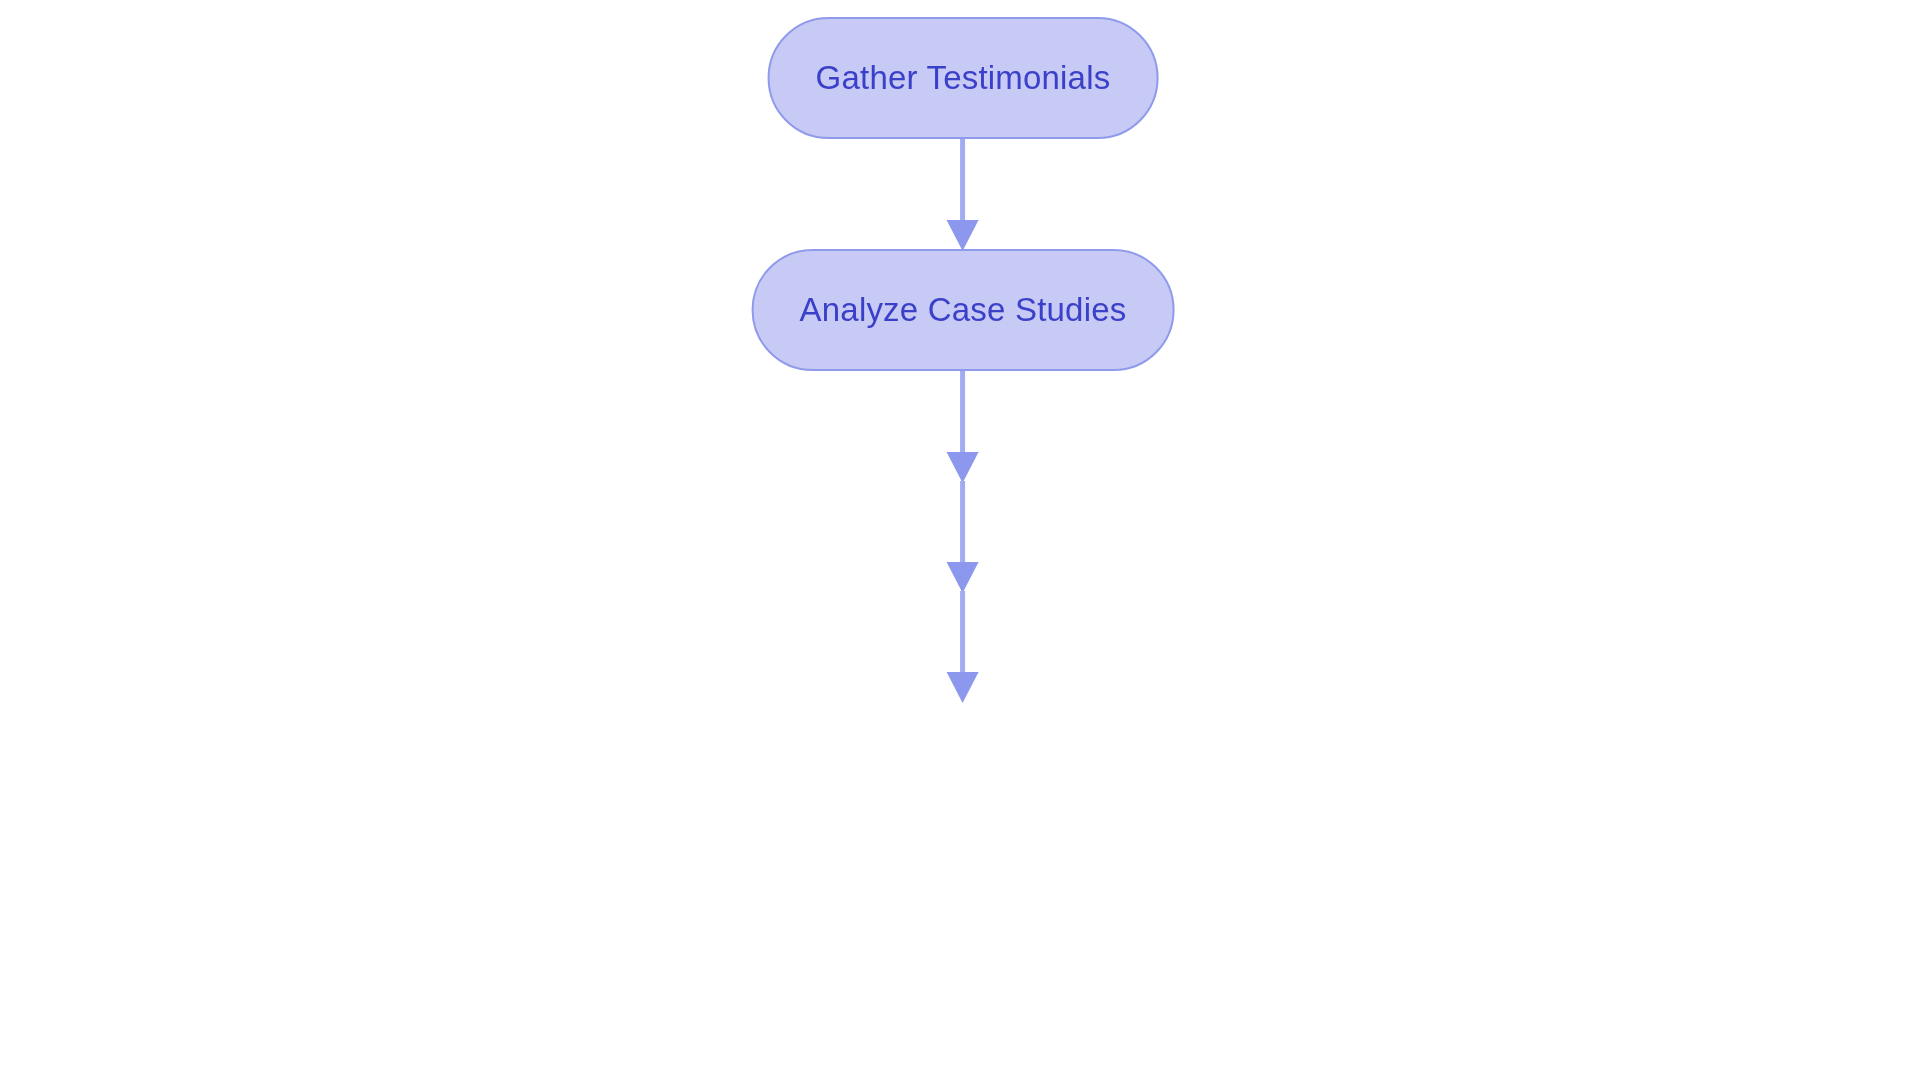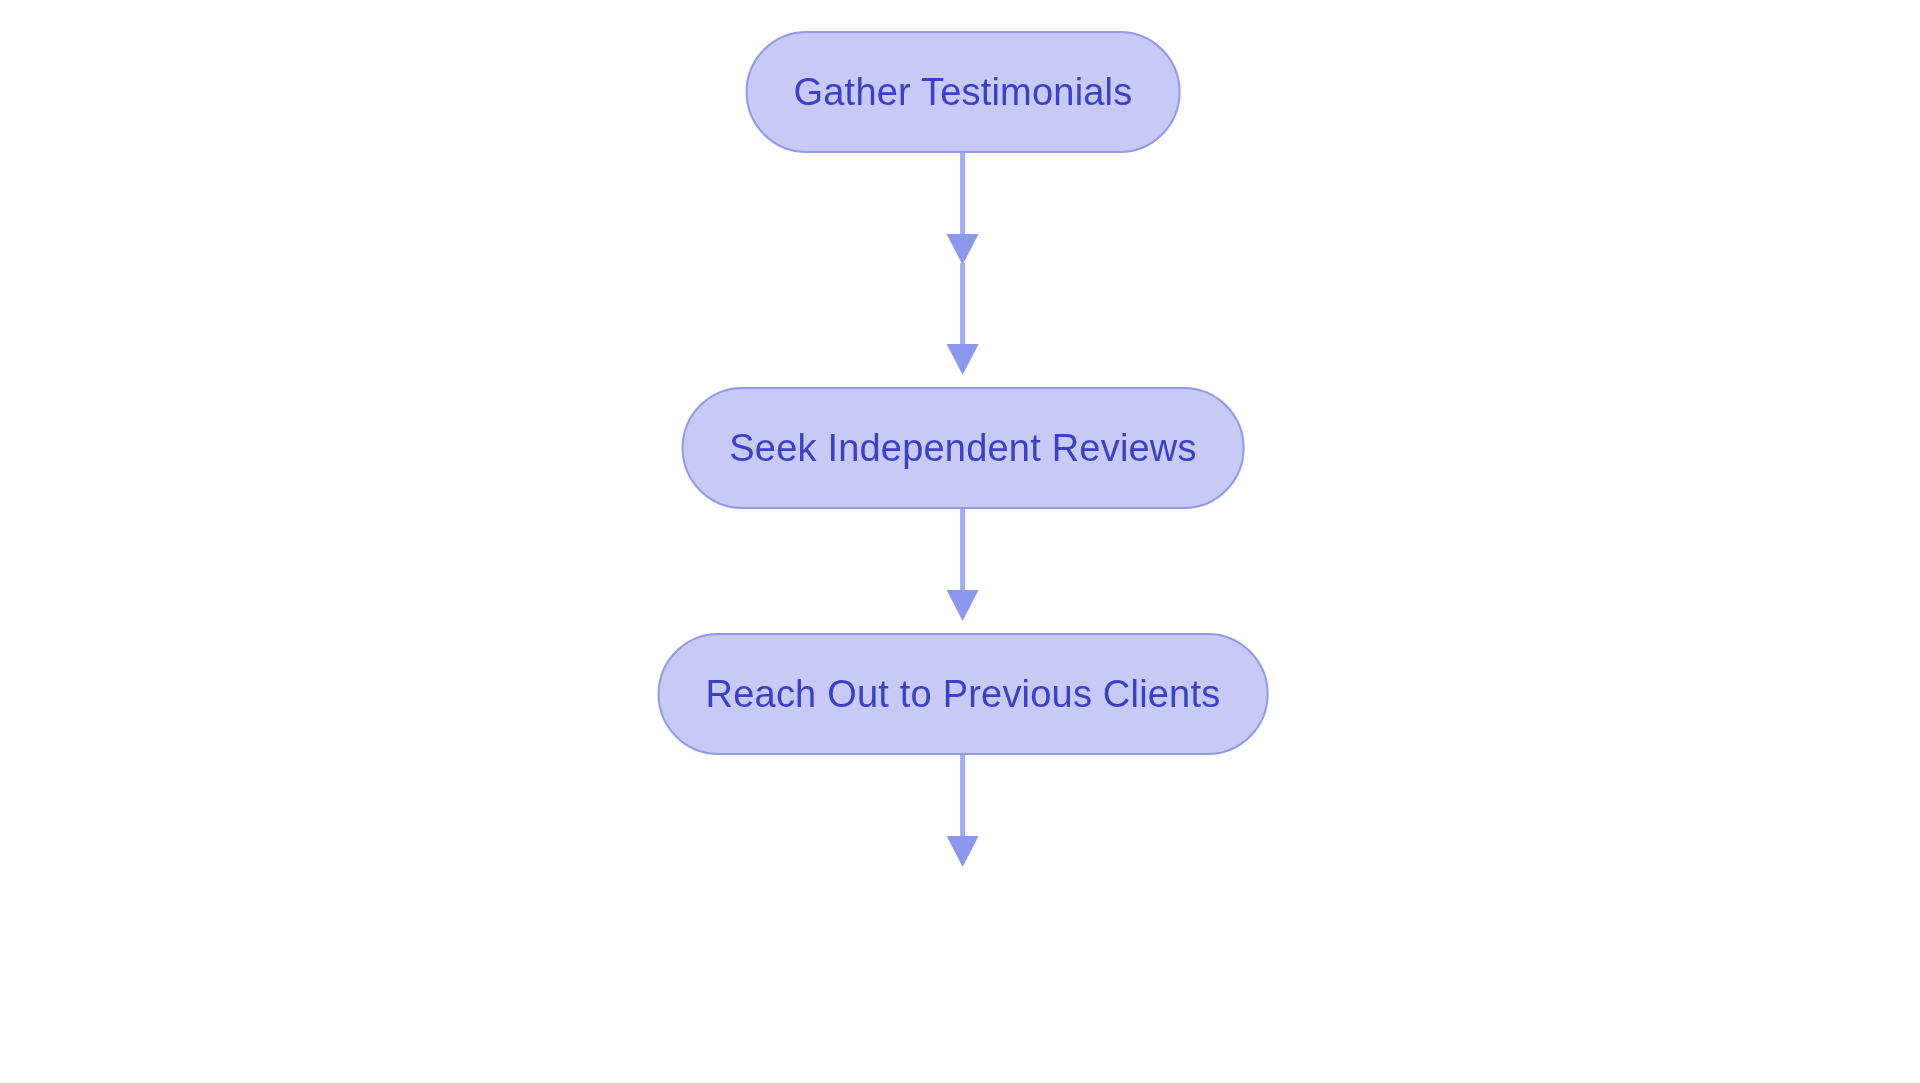--- a/index.html
+++ b/index.html
@@ -36,26 +36,25 @@
   .node {
     height: 122px;
     padding: 16px 46px;
     display: flex;
     align-items: center;
     justify-content: center;
     background: var(--node-fill);
     border: 2px solid var(--node-border);
     border-radius: 61px;
     color: var(--node-text);
-    font-size: 38px;
+    font-size: 33px;
     font-weight: 400;
     letter-spacing: 0.2px;
     white-space: nowrap;
     flex: none;
-    margin-top: 14px;
   }
   .edge {
     position: relative;
     width: 34px;
     height: 110px;
     flex: none;
   }
   .edge .arrow-line {
     position: absolute;
     left: 50%;
@@ -85,38 +84,35 @@
 
     <div class="node">
       <span>Gather Testimonials</span>
     </div>
 
     <div class="edge">
       <div class="arrow-line"></div>
       <div class="arrowhead"></div>
     </div>
 
-
-    <div class="edge">
-      <div class="arrow-line"></div>
-      <div class="arrowhead"></div>
-    </div>
-
     <div class="node">
-      <span>Seek Independent Reviews</span>
+      <span>Analyze Case Studies</span>
     </div>
 
     <div class="edge">
       <div class="arrow-line"></div>
       <div class="arrowhead"></div>
     </div>
 
-    <div class="node">
-      <span>Reach Out to Previous Clients</span>
+
+    <div class="edge">
+      <div class="arrow-line"></div>
+      <div class="arrowhead"></div>
     </div>
+
 
     <div class="edge">
       <div class="arrow-line"></div>
       <div class="arrowhead"></div>
     </div>
 
 
   </div>
 </div>
 

